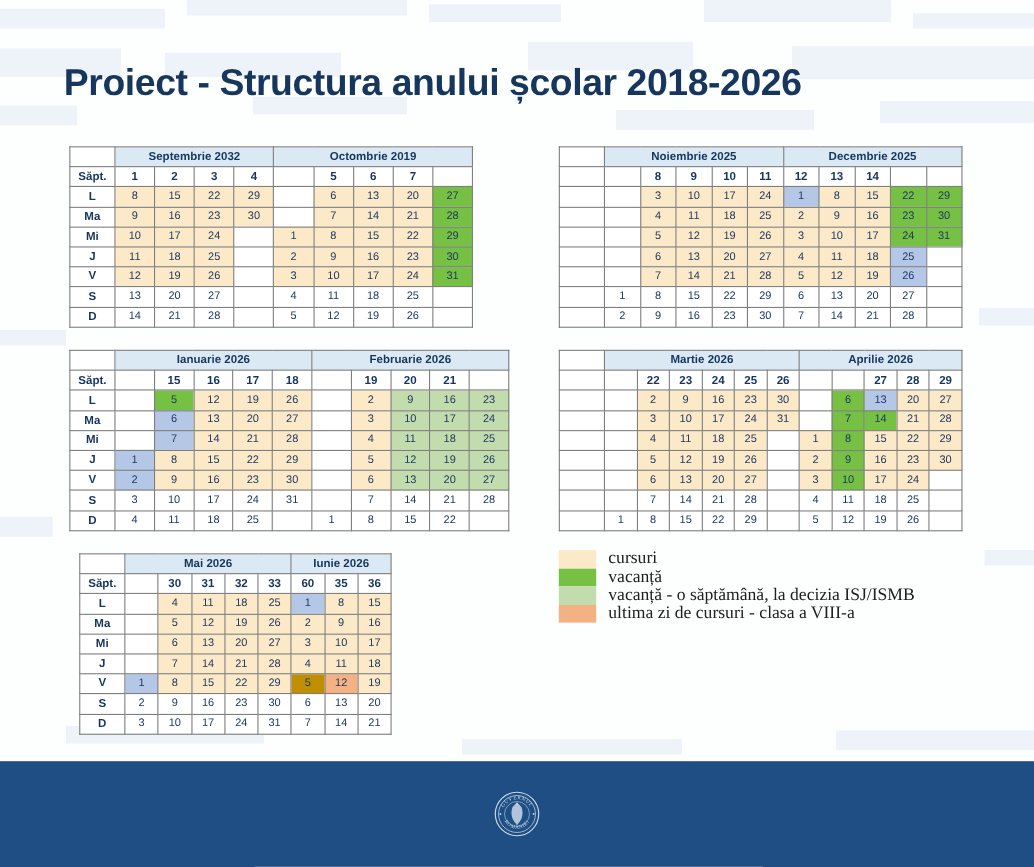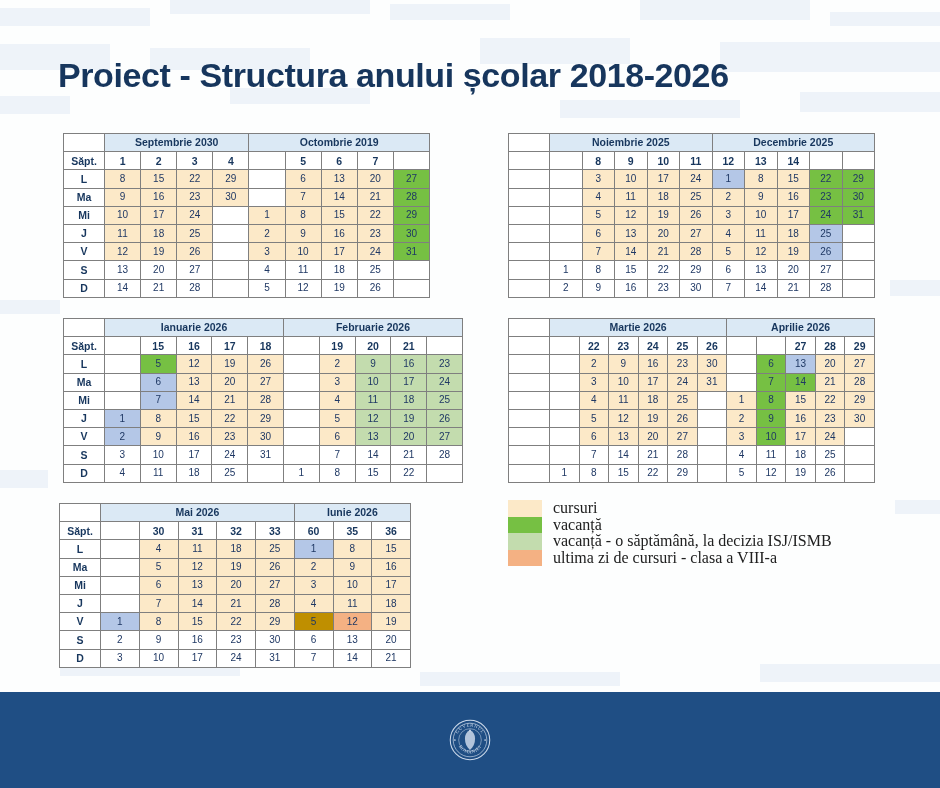--- a/index.html
+++ b/index.html
@@ -41,21 +41,21 @@
   .c-vacanta{background:#76c043;}
   .c-vacanta1{background:#c3dcae;}
   .c-ultimaxii{background:#bf8f00;color:#1f3864;}
   .c-ultimaviii{background:#f4b183;}
   .c-sarbatoare{background:#b4c7e7;}
   
   #tbl-sep-oct{left:63px;top:133px;width:367px;}
   #tbl-noi-dec{left:508px;top:133px;width:367px;}
   #tbl-ian-feb{left:63px;top:318px;width:400px;}
   #tbl-mar-apr{left:508px;top:318px;width:367px;}
-  #tbl-mai-iun{left:59px;top:503px;width:352px;}
+  #tbl-mai-iun{left:72px;top:503px;width:284px;}
   
   #legend{position:absolute;left:508px;top:500px;z-index:3;}
   .leg-row{display:flex;align-items:center;height:16.5px;}
   .leg-sw{width:34px;height:16.5px;flex:0 0 34px;}
   .leg-txt{
     margin-left:11px;font-size:16px;color:#202020;
     font-family:"Liberation Serif", serif;white-space:nowrap;
   }
   
   #footer{
@@ -97,21 +97,21 @@
     <i style="left: 895px; top: 500px; width: 45px; height: 14px;"></i>
   </div>
 
 <div id="title">Proiect - Structura anului școlar 2018-2026</div>
 
 <div id="tables-root">
     <table class="cal" id="tbl-sep-oct">
       <tbody>
         <tr>
           <td class="blank" style="width: 40px;"></td>
-          <td class="mon" colspan="4">Septembrie 2030</td>
+          <td class="mon" colspan="4">Septembrie 2032</td>
           <td class="mon" colspan="5">Octombrie 2019</td>
         </tr>
         <tr>
           <td class="rowlab">Săpt.</td>
           <td class="wk" style="width: 36px;">1</td>
           <td class="wk" style="width: 36px;">2</td>
           <td class="wk" style="width: 36px;">3</td>
           <td class="wk" style="width: 36px;">4</td>
           <td class="wk" style="width: 36px;"></td>
           <td class="wk" style="width: 36px;">5</td>

